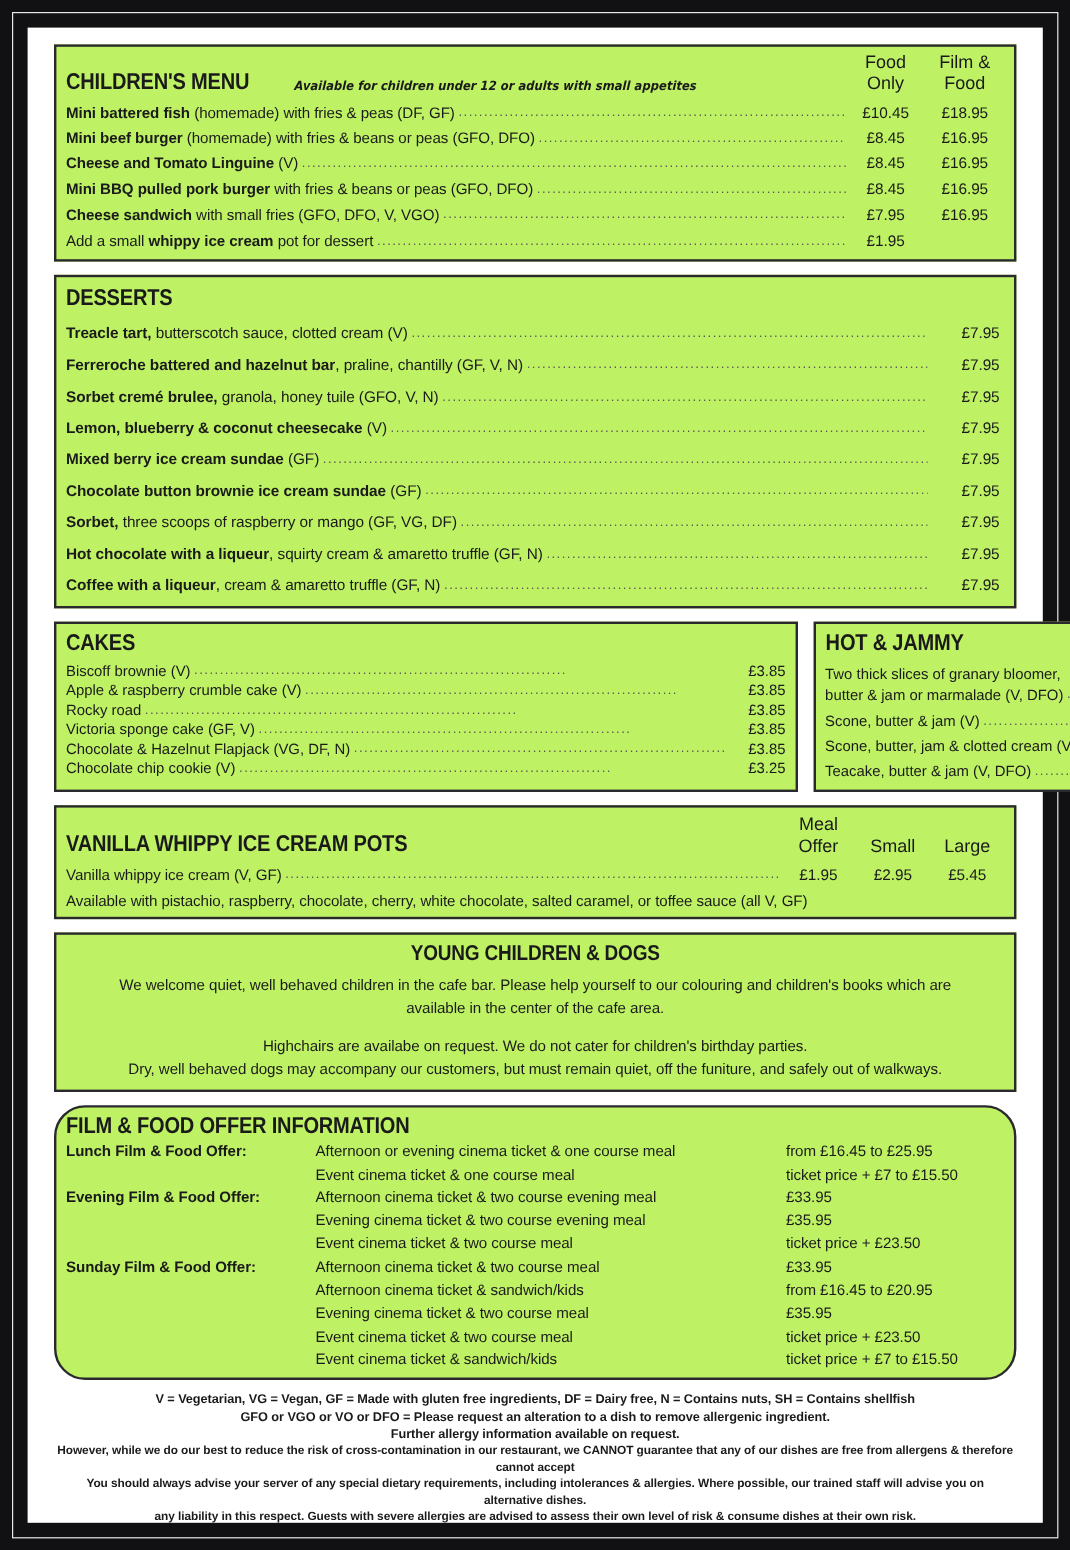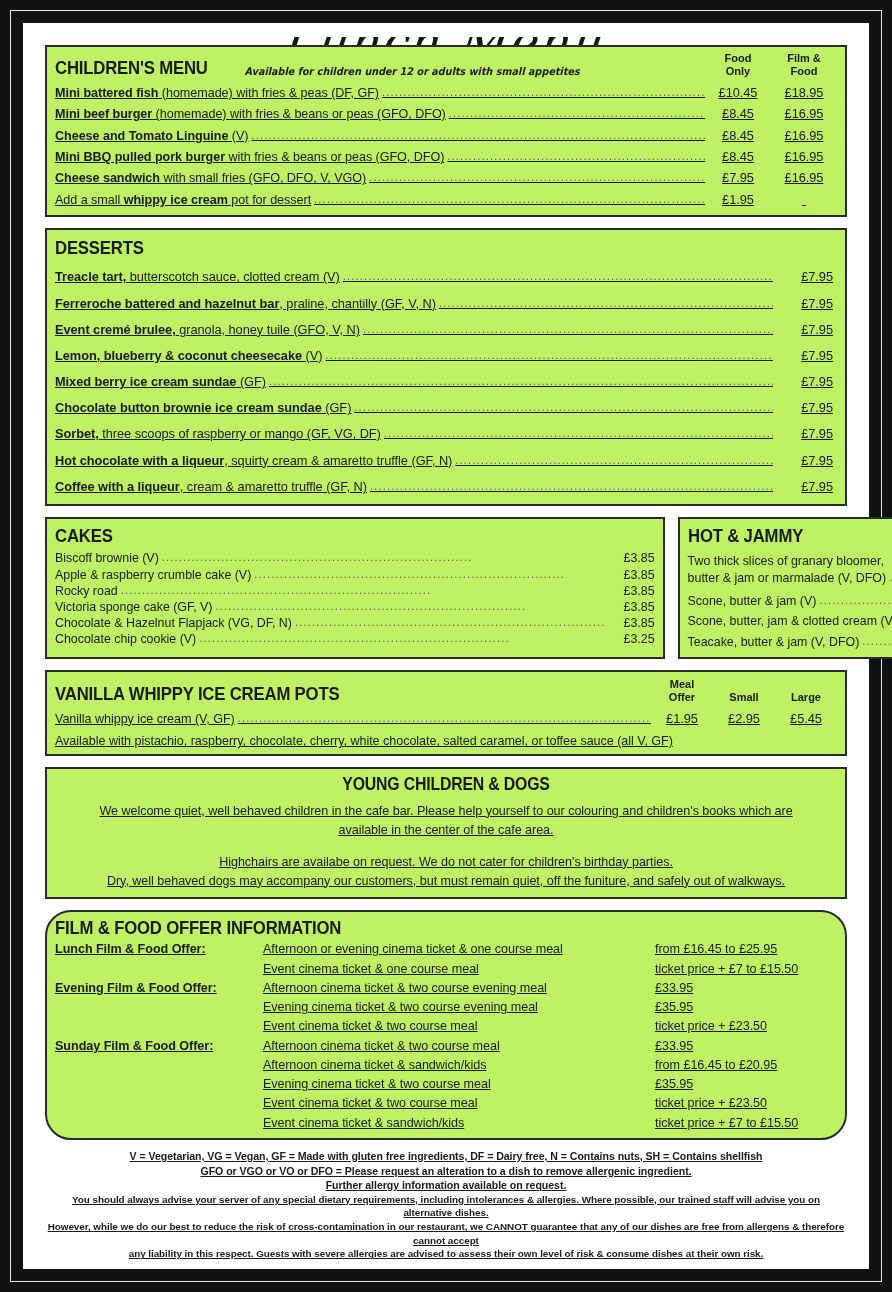--- a/index.html
+++ b/index.html
@@ -80,21 +80,20 @@
   .sec-head.center {
     transform-origin: center center;
     text-align: center;
   }
 
   
   .cond {
     font-family: "Liberation Sans Narrow", "Liberation Sans", sans-serif;
     font-size: 12.4px;
     letter-spacing: -0.05px;
-    text-decoration: underline;
   }
 
   
   .kids-headrow {
     display: flex;
     align-items: flex-end;
     padding: 1px 0 3px 0;
   }
   .kids-headrow .sec-head { flex: 0 0 auto; }
   .kids-sub {
@@ -106,22 +105,22 @@
     flex: 1 1 auto;
     transform: scaleX(0.92) skewX(-3deg);
     transform-origin: left bottom;
     white-space: nowrap;
     padding-bottom: 2px;
   }
   .colhead {
     flex: 0 0 66px;
     text-align: center;
     font-family: "Liberation Sans", sans-serif;
-    font-weight: 700;
-    font-size: 11px;
+    font-weight: 400;
+    font-size: 15px;
     line-height: 1.15;
     padding-bottom: 1px;
   }
   .colhead span { display: block; }
 
   .itemrow {
     display: flex;
     align-items: baseline;
     padding: 3.2px 0;
     font-size: 12.6px;
@@ -293,21 +292,21 @@
         <div class="nm"><b>Treacle tart,</b><span> butterscotch sauce, clotted cream (V)</span></div>
         <div class="dots">..........................................................................................................................................................................................</div>
         <div class="pr">£7.95</div>
       </div>
       <div class="itemrow dess-row cond">
         <div class="nm"><b>Ferreroche battered and hazelnut bar</b><span>, praline, chantilly (GF, V, N)</span></div>
         <div class="dots">..........................................................................................................................................................................................</div>
         <div class="pr">£7.95</div>
       </div>
       <div class="itemrow dess-row cond">
-        <div class="nm"><b>Event cremé brulee,</b><span> granola, honey tuile (GFO, V, N)</span></div>
+        <div class="nm"><b>Sorbet cremé brulee,</b><span> granola, honey tuile (GFO, V, N)</span></div>
         <div class="dots">..........................................................................................................................................................................................</div>
         <div class="pr">£7.95</div>
       </div>
       <div class="itemrow dess-row cond">
         <div class="nm"><b>Lemon, blueberry &amp; coconut cheesecake</b><span> (V)</span></div>
         <div class="dots">..........................................................................................................................................................................................</div>
         <div class="pr">£7.95</div>
       </div>
       <div class="itemrow dess-row cond">
         <div class="nm"><b>Mixed berry ice cream sundae</b><span> (GF)</span></div>
@@ -491,20 +490,20 @@
         <div class="desc">Event cinema ticket &amp; sandwich/kids</div>
         <div class="val">ticket price + £7 to £15.50</div>
       </div>
     </div>
   </div>
 
   <div class="footer">
     <div class="l1 cond">V = Vegetarian, VG = Vegan, GF = Made with gluten free ingredients, DF = Dairy free, N = Contains nuts, SH = Contains shellfish</div>
     <div class="l2 cond">GFO or VGO or VO or DFO = Please request an alteration to a dish to remove allergenic ingredient.</div>
     <div class="l3 cond">Further allergy information available on request.</div>
+    <div class="sm cond">However, while we do our best to reduce the risk of cross-contamination in our restaurant, we CANNOT guarantee that any of our dishes are free from allergens &amp; therefore cannot accept</div>
     <div class="sm cond">You should always advise your server of any special dietary requirements, including intolerances &amp; allergies. Where possible, our trained staff will advise you on alternative dishes.</div>
-    <div class="sm cond">However, while we do our best to reduce the risk of cross-contamination in our restaurant, we CANNOT guarantee that any of our dishes are free from allergens &amp; therefore cannot accept</div>
     <div class="sm cond">any liability in this respect. Guests with severe allergies are advised to assess their own level of risk &amp; consume dishes at their own risk.</div>
   </div>
 
 </div>
 </div>
 </div>
 
 </body></html>

